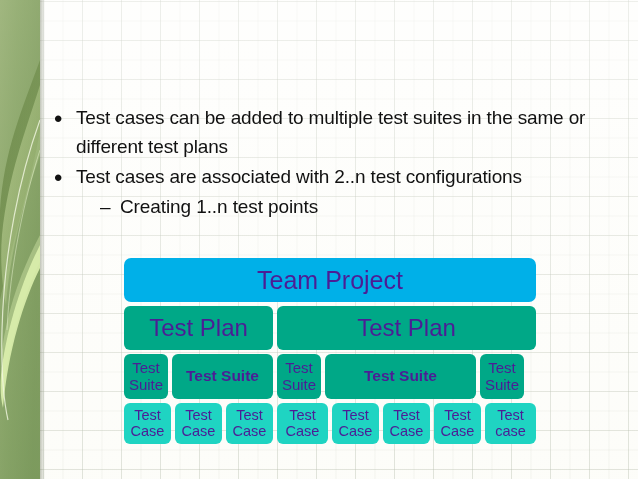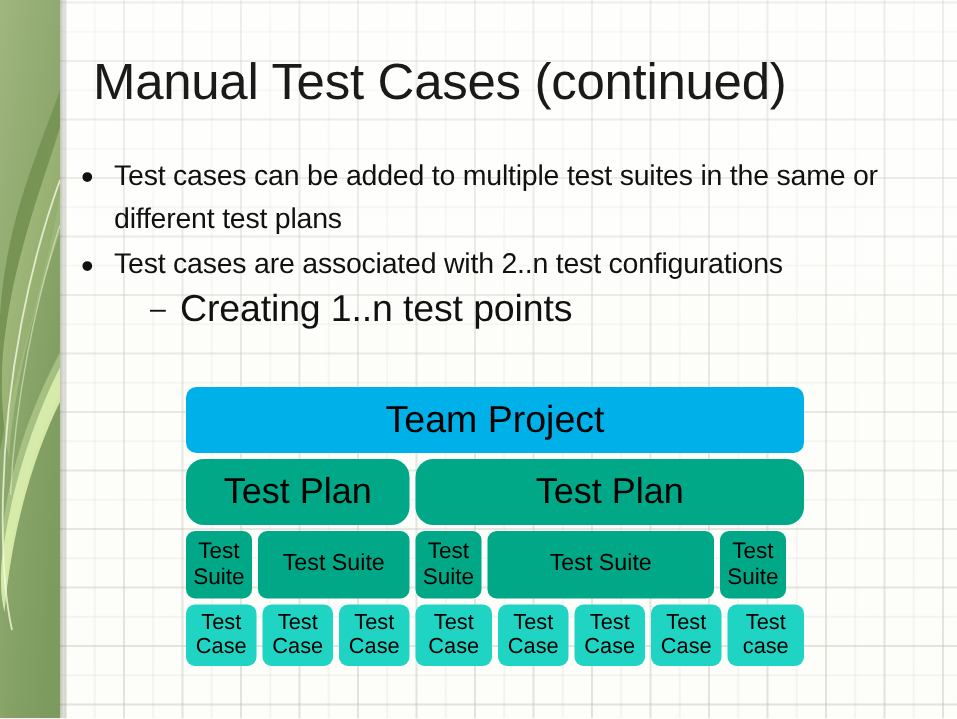--- a/index.html
+++ b/index.html
@@ -103,67 +103,66 @@
   }
   .sub-mark {
     flex: 0 0 auto;
     width: 20px;
     font-size: 19px;
     line-height: 25px;
     color: #111;
   }
   .sub-text {
     flex: 1 1 auto;
-    font-size: 25px;
+    font-size: 19px;
     line-height: 25px;
     color: #111;
     letter-spacing: -0.1px;
   }
 
   
   #diagram {
     position: absolute;
     left: 124px;
     top: 258px;
     width: 412px;
   }
   .diagram-row {
     display: flex;
     gap: 4px;
     margin-bottom: 4px;
   }
   .node {
     box-sizing: border-box;
     border-radius: 6px;
-    color: #000000;
+    color: #4c1d95;
     display: flex;
     align-items: center;
     justify-content: center;
     text-align: center;
     overflow: hidden;
     line-height: 1.08;
   }
   .row-project .node {
     height: 44px;
     font-size: 25px;
     background: #00b0e8;
     border-radius: 7px;
   }
   .row-plan .node {
     height: 44px;
     font-size: 24px;
     background: #00a887;
-    border-radius: 12px;
   }
   .row-suite .node {
     height: 45px;
     font-size: 15px;
     background: #00a887;
   }
-  .row-suite .node.wide { font-size: 15.5px; }
+  .row-suite .node.wide { font-size: 15.5px; font-weight: bold; }
   .row-case .node {
     height: 41px;
     font-size: 14.5px;
     background: #1fd4c2;
   }
   .node .lbl { display: block; padding: 0 2px; }
   .node .lbl .l2 { display: block; }
 </style>
 </head>
 <body>
@@ -200,21 +199,20 @@
       <path d="M40,60 C22,110 4,150 0,210 L0,300 C14,236 34,170 40,130 Z" fill="url(#swoosh2)"></path>
       <path d="M40,85 C26,130 8,175 2,235 C0,260 2,285 6,305 C10,250 26,195 40,155 Z" fill="url(#swoosh1)" opacity="0.75"></path>
       <path d="M40,235 C24,265 8,305 2,350 L2,395 C12,330 28,285 40,262 Z" fill="#b9cf92" opacity="0.65"></path>
       <path d="M40,245 C22,280 6,330 1,375 C0,390 1,400 3,408 C8,350 24,300 40,268 Z" fill="#dcf0ad" opacity="0.9"></path>
       <path d="M40,120 C20,175 4,250 2,330 C1,372 4,402 8,420" fill="none" stroke="#f2f8e2" stroke-width="1.2" opacity="0.8"></path>
       <path d="M40,150 C24,200 10,265 7,330" fill="none" stroke="#eaf4d2" stroke-width="0.9" opacity="0.55"></path>
     </svg>
   </div>
   <div id="band-shadow"></div>
 
-  <div id="title">Manual Test Cases (continued)</div>
 
   <div id="body">
 
     <div class="bullet-row">
       <div class="bullet-mark">•</div>
       <div class="bullet-text">Test cases can be added to multiple test suites in the same or different test plans</div>
     </div>
 
     <div class="bullet-row">
       <div class="bullet-mark">•</div>

